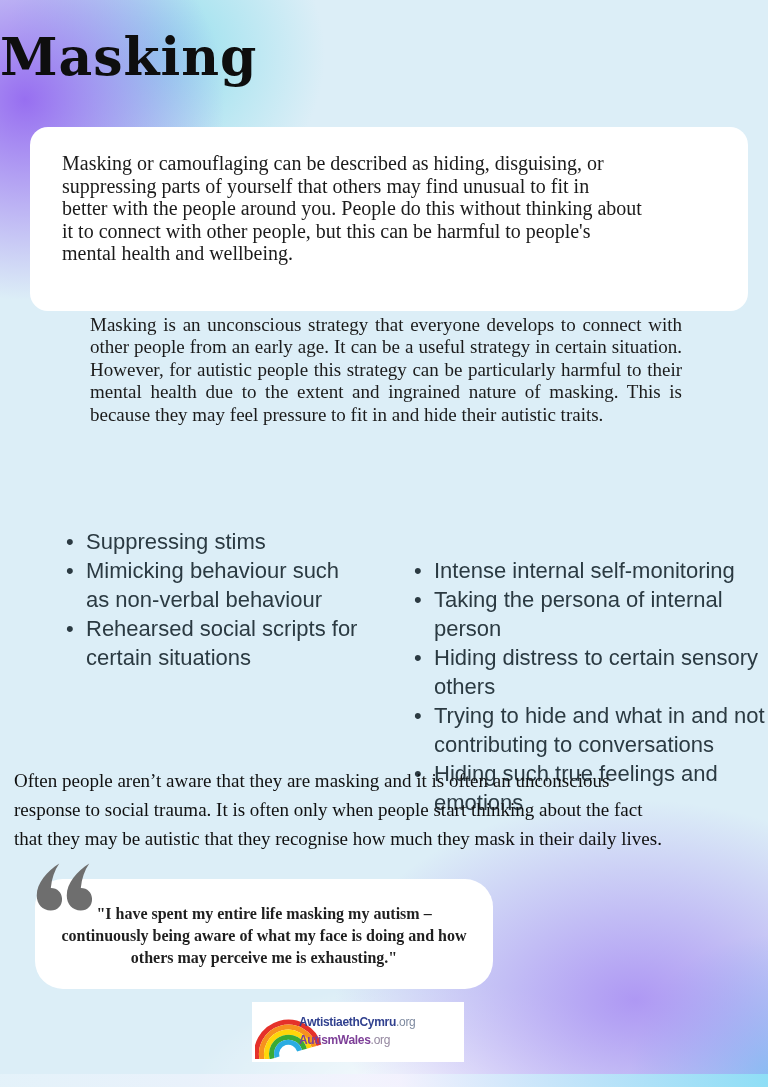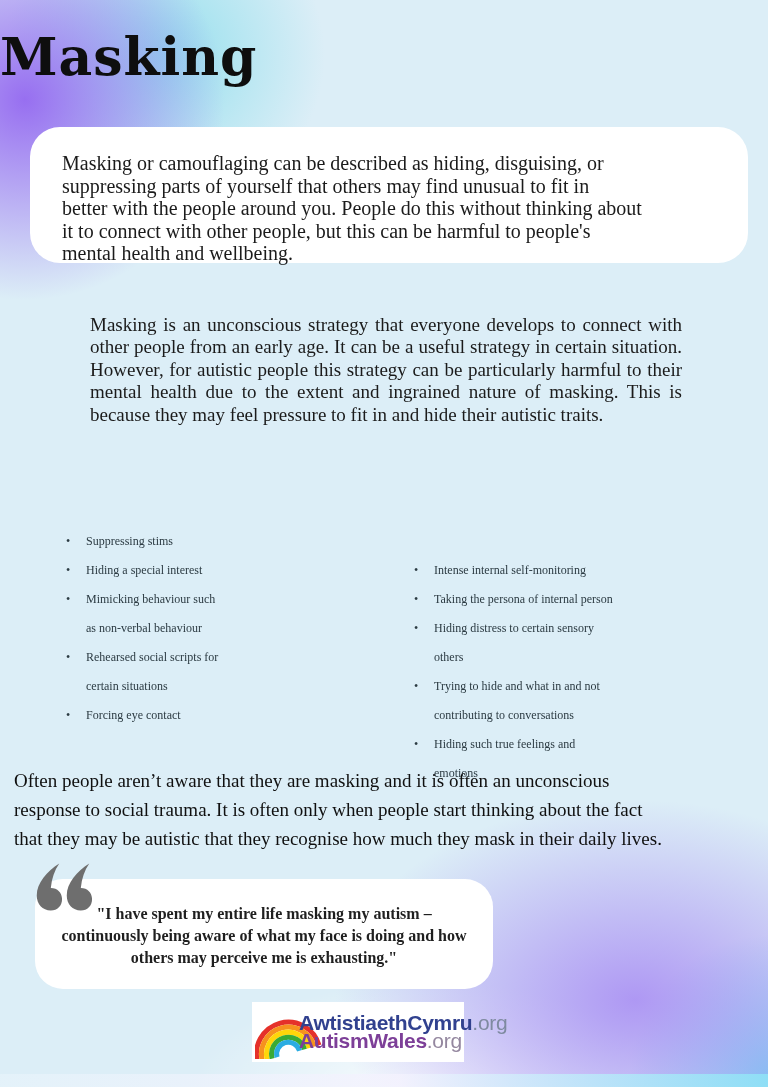--- a/index.html
+++ b/index.html
@@ -37,23 +37,23 @@
     text-align: left;
     font-family: "DejaVu Serif", serif;
     font-weight: 700;
     font-size: 52px;
     letter-spacing: 1px;
     color: #0e0e0e;
   }
   .intro-card {
     position: absolute;
     left: 30px; top: 127px;
-    width: 718px; height: 136px;
+    width: 718px; height: 184px;
     background: #ffffff;
-    border-radius: 30px;
+    border-radius: 18px;
   }
   .intro-card p {
     padding: 25px 28px 0 32px;
     font-size: 20px;
     line-height: 22.6px;
     color: #1b1b1b;
     white-space: pre-line;
   }
   .strategy-par {
     position: absolute;
@@ -70,22 +70,22 @@
     font-family: "DejaVu Serif", serif;
     font-weight: 700;
     font-size: 22px;
     letter-spacing: 0.2px;
     color: #121e26;
   }
   .bullet-list {
     position: absolute;
     top: 527px;
     list-style: none;
-    font-family: Liberation Serif, serif;
-    font-size: 12px;
+    font-family: Liberation Sans, sans-serif;
+    font-size: 22px;
     line-height: 29px;
     color: #2b3a42;
   }
   .bullet-list.left  { left: 64px;  width: 305px; }
   .bullet-list.right { left: 412px; width: 360px; margin-top: 29px; }
   .bullet-list li {
     position: relative;
     padding-left: 22px;
     white-space: pre-line;
   }
@@ -136,21 +136,21 @@
   }
   .rainbow-icon {
     position: absolute;
     left: 3px; top: 5px;
     width: 70px; height: 52px;
   }
   .logo-text {
     position: absolute;
     left: 47px; top: 12px;
     font-family: "Liberation Sans", sans-serif;
-    font-size: 21px;
+    font-size: 12px;
     line-height: 17.5px;
     letter-spacing: -0.3px;
     white-space: nowrap;
   }
   .logo-line1 .logo-name { font-weight: 700; color: #31418f; }
   .logo-line1 .logo-suffix { font-weight: 400; color: #7e8aa0; }
   .logo-line2 .logo-name { font-weight: 700; color: #7d3f98; }
   .logo-line2 .logo-suffix { font-weight: 400; color: #94879f; }
 </style>
 </head>
@@ -166,26 +166,24 @@
 better with the people around you. People do this without thinking about
 it to connect with other people, but this can be harmful to people's
 mental health and wellbeing.</p>
   </section>
 
   <p class="strategy-par">Masking is an unconscious strategy that everyone develops to connect with other people from an early age. It can be a useful strategy in certain situation. However, for autistic people this strategy can be particularly harmful to their mental health due to the extent and ingrained nature of masking. This is because they may feel pressure to fit in and hide their autistic traits.</p>
 
 
   <ul class="bullet-list left">
     <li>Suppressing stims</li>
-    <li>Hiding a special interest</li>
     <li>Mimicking behaviour such
 as non-verbal behaviour</li>
     <li>Rehearsed social scripts for
 certain situations</li>
-    <li>Forcing eye contact</li>
   </ul>
 
   <ul class="bullet-list right">
     <li>Intense internal self-monitoring</li>
     <li>Taking the persona of internal person</li>
     <li>Hiding distress to certain sensory
 others</li>
     <li>Trying to hide and what in and not
 contributing to conversations</li>
     <li>Hiding such true feelings and

